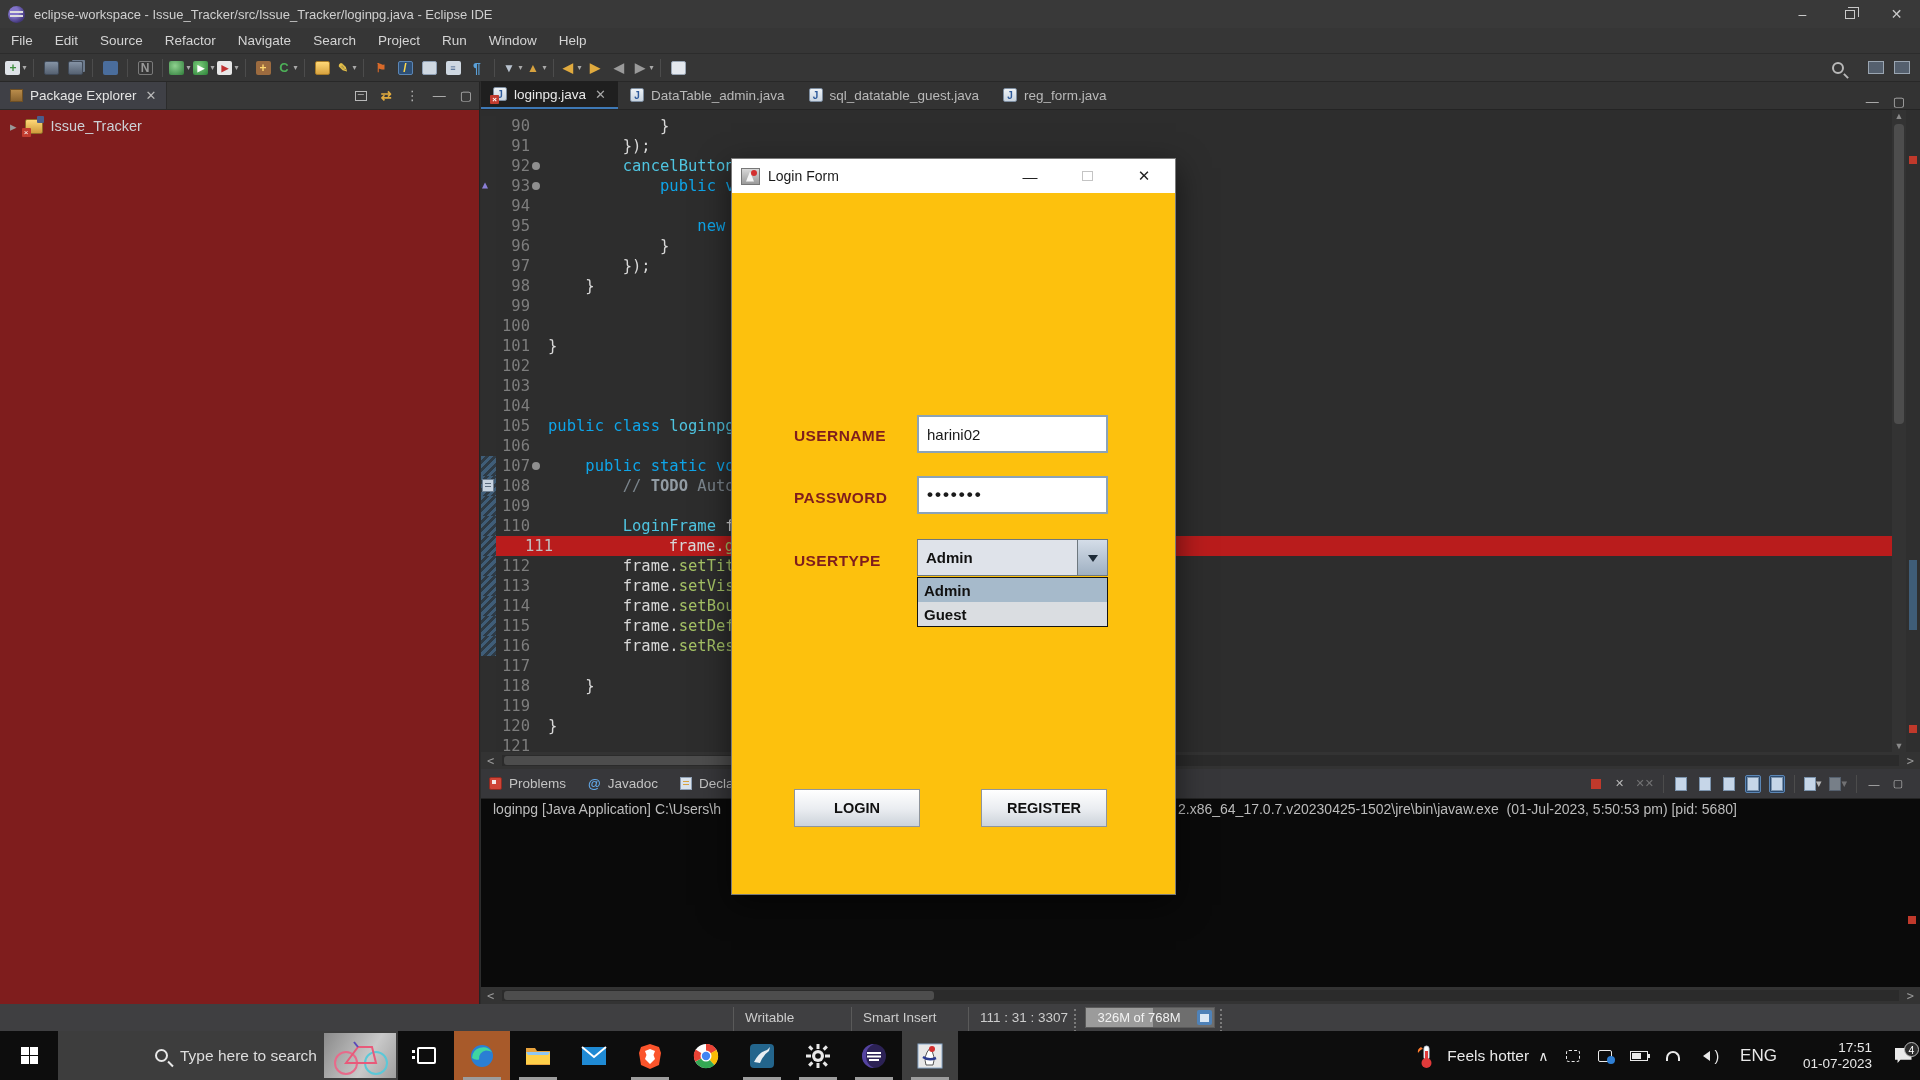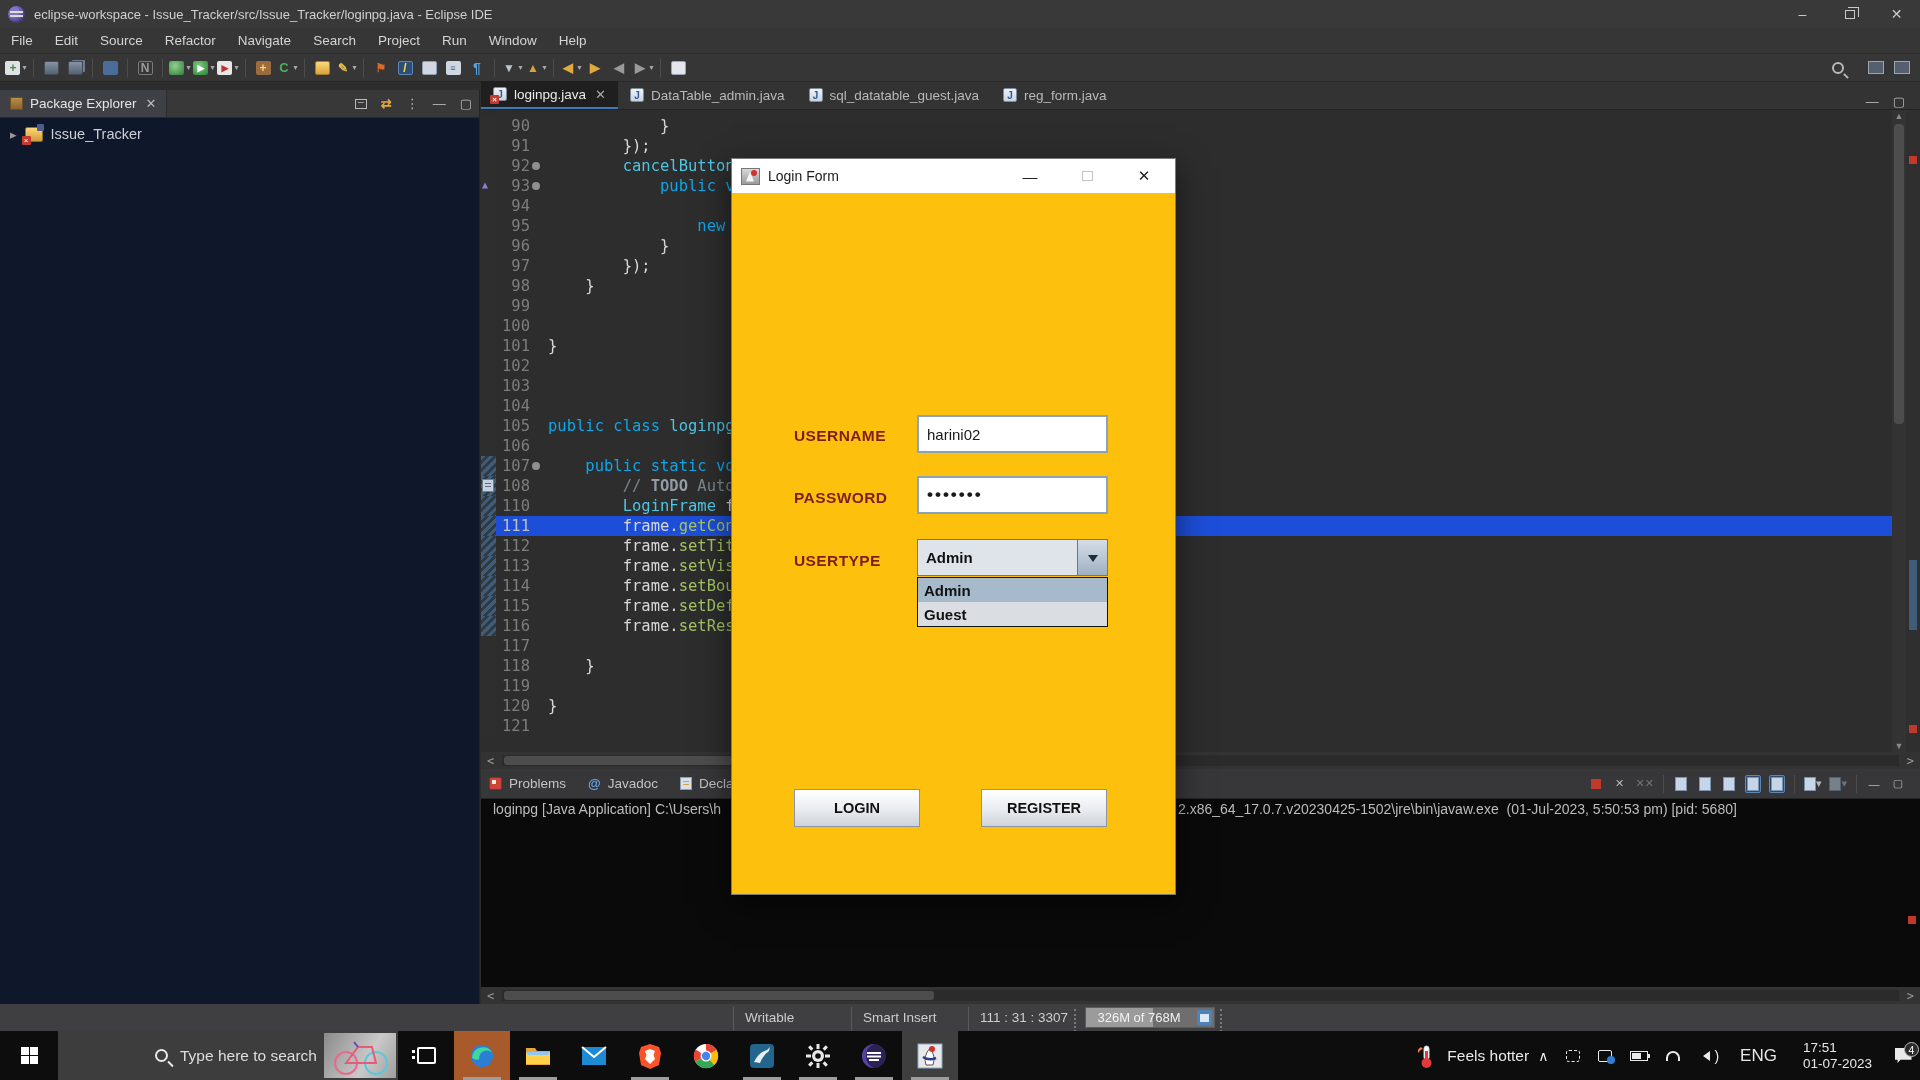--- a/index.html
+++ b/index.html
@@ -52,21 +52,21 @@
   .g-up{color:#d8a33f;}
   .g-yarrow{color:#e0aa3e;font-size:13px;}
   .g-garrow{color:#9a9a9a;font-size:13px;}
   .g-last{background:#e4e8ee;border:1px solid #9aa6b5;}
   #toolbar-right{margin-left:auto;display:flex;align-items:center;margin-right:10px;}
   .mag{width:12px;height:12px;border:2px solid #b9b9b9;border-radius:50%;position:relative;margin-right:14px;}
   .mag:after{content:"";position:absolute;width:6px;height:2px;background:#b9b9b9;transform:rotate(45deg);left:9px;top:11px;}
   .persp{width:16px;height:13px;border:1px solid #9aa5b1;background:#55606e;margin-left:10px;}
 
   
-  #pkg{position:absolute;left:0;top:90px;width:480px;height:922px;background:#0f172a;border-right:1px solid #242424;}
+  #pkg{position:absolute;left:0;top:82px;width:480px;height:922px;background:#7f1d1d;border-right:1px solid #242424;}
   #pkg-header{height:28px;background:#383838;display:flex;align-items:center;border-bottom:1px solid #2a2a2a;}
   #pkg-tab{display:flex;align-items:center;background:#3f4046;height:100%;padding:0 10px;color:#e4e4e4;font-size:13.5px;border-right:1px solid #2c2c2c;}
   .pkgtab-icon{width:13px;height:13px;margin-right:7px;background:linear-gradient(#b98c4a,#8a6430);border:1px solid #6e4f24;}
   #pkg-tab .close{margin-left:9px;color:#b9b9b9;font-size:13px;}
   #pkg-tools{margin-left:auto;display:flex;align-items:center;}
   .pkg-ic{margin:0 7px;color:#b9b9b9;font-size:13px;display:flex;align-items:center;}
   .collapse-ic{width:12px;height:10px;border:1px solid #b9b9b9;position:relative;}
   .collapse-ic:before{content:"–";position:absolute;left:2px;top:-5px;font-size:11px;color:#b9b9b9;}
   .link-ic{color:#e0aa3e;font-weight:bold;}
   #pkg-tree{padding:8px 0 0 10px;display:flex;align-items:center;color:#ccd0d5;font-size:14.5px;}
@@ -81,21 +81,21 @@
   .etab.active{background:#1f1f1f;color:#eaeaea;border-bottom:2px solid #3e78b5;}
   .jicon{width:14px;height:14px;background:linear-gradient(#eef2f6,#c9d4e0);border:1px solid #7d8da0;border-radius:2px;
     color:#2f5b9c;font-size:10px;font-weight:bold;display:flex;align-items:center;justify-content:center;margin-right:7px;position:relative;}
   .jicon.err:after{content:"×";position:absolute;left:-4px;bottom:-4px;width:9px;height:9px;background:#c23b2e;color:#fff;font-size:8px;line-height:9px;text-align:center;border-radius:1px;}
   .etab .close{margin-left:9px;color:#a9a9a9;font-size:13px;}
   #etab-tools{margin-left:auto;display:flex;align-items:center;margin-right:8px;color:#b9b9b9;}
 
   #editor{position:absolute;left:481px;top:110px;width:1439px;height:642px;background:#2d2d2d;overflow:hidden;}
   #code-lines{position:absolute;left:0;top:6px;right:28px;}
   .code-row{display:flex;height:20px;font-family:"DejaVu Sans Mono",monospace;font-size:15.5px;line-height:20px;white-space:pre;position:relative;}
-  .code-row.cur{background:#1d4ed8;}
+  .code-row.cur{background:#b91c1c;gap:23px;}
   .ann{width:15px;height:20px;background:#2e2e2e;position:relative;flex:none;}
   .ann.hatch{background:repeating-linear-gradient(135deg,#3f5d78 0 3px,#2e3a44 3px 6px);}
   .ann .tri{position:absolute;left:1px;top:4px;color:#8a7fd6;font-size:10px;line-height:10px;}
   .ann .task{position:absolute;left:1px;top:3px;width:12px;height:13px;background:#c6d2df;border:1px solid #6e7f92;}
   .ann .task:before{content:"";position:absolute;left:2px;top:3px;right:2px;height:1px;background:#5a6b7d;box-shadow:0 3px 0 #5a6b7d;}
   .lnum{width:42px;flex:none;text-align:right;padding-right:8px;color:#7d7d7d;position:relative;}
   .code-row.cur .lnum{color:#c0c0c0;}
   .fold{position:absolute;right:-2px;top:6px;width:8px;height:8px;border-radius:50%;background:#8f8f8f;}
   .ltext{padding-left:10px;}
   .tk-k{color:#0ea5e9;}
@@ -175,21 +175,21 @@
   .tray-ic{margin:0 9px;color:#eaeaea;font-size:14px;display:flex;align-items:center;}
   .batt{width:18px;height:10px;border:1px solid #eaeaea;position:relative;}
   .batt:before{content:"";position:absolute;right:-3px;top:2px;width:2px;height:4px;background:#eaeaea;}
   .batt:after{content:"";position:absolute;left:1px;top:1px;bottom:1px;width:9px;background:#eaeaea;}
   .spk{width:0;height:0;border:5px solid transparent;border-right:7px solid #eaeaea;position:relative;margin-right:4px;}
   .wifi{width:14px;height:10px;border-top-left-radius:14px;border-top-right-radius:14px;border:2px solid #eaeaea;border-bottom:none;position:relative;}
   .inkdot{width:14px;height:12px;border:1px solid #eaeaea;border-radius:2px;position:relative;}
   .inkdot:after{content:"";position:absolute;right:-4px;bottom:-3px;width:8px;height:8px;border-radius:50%;background:#2f7fd4;}
   .capt{width:14px;height:12px;border:1px dashed #eaeaea;border-radius:3px;}
   #lang{font-size:17px;margin:16px 12px;}
-  #clock{text-align:left;font-size:13.5px;line-height:16px;margin:0 14px;}
+  #clock{text-align:right;font-size:13.5px;line-height:16px;margin:0 14px;}
   #notif{width:34px;position:relative;display:flex;align-items:center;justify-content:center;}
   .notif-ic{width:17px;height:15px;background:#eaeaea;clip-path:polygon(0 0,100% 0,100% 78%,35% 78%,18% 100%,18% 78%,0 78%);}
   #notif .badge{position:absolute;right:1px;bottom:6px;width:15px;height:15px;border-radius:50%;background:#2b2b2b;border:1px solid #bbb;
     color:#fff;font-size:10.5px;display:flex;align-items:center;justify-content:center;}
 
   
   #dialog{position:absolute;left:731px;top:158px;width:445px;height:737px;box-shadow:0 10px 30px rgba(0,0,0,.55);border:1px solid #7a7a7a;}
   #dlg-titlebar{height:34px;background:#ffffff;display:flex;align-items:center;position:relative;}
   .duke{width:19px;height:17px;margin:0 8px 0 9px;background:linear-gradient(#d8d8d8,#9a9a9a);border:1px solid #777;position:relative;}
   .duke:before{content:"";position:absolute;left:4px;top:3px;width:8px;height:10px;background:#f4f4f4;clip-path:polygon(50% 0,100% 100%,0 100%);}
@@ -415,20 +415,21 @@
         <div class="code-row"><div class="ann"></div><div class="lnum">99</div><div class="ltext"></div></div>
         <div class="code-row"><div class="ann"></div><div class="lnum">100</div><div class="ltext"></div></div>
         <div class="code-row"><div class="ann"></div><div class="lnum">101</div><div class="ltext"><span class="tk-p">}</span></div></div>
         <div class="code-row"><div class="ann"></div><div class="lnum">102</div><div class="ltext"></div></div>
         <div class="code-row"><div class="ann"></div><div class="lnum">103</div><div class="ltext"></div></div>
         <div class="code-row"><div class="ann"></div><div class="lnum">104</div><div class="ltext"></div></div>
         <div class="code-row"><div class="ann"></div><div class="lnum">105</div><div class="ltext"><span class="tk-k">public</span><span class="tk-p"> </span><span class="tk-k">class</span><span class="tk-p"> </span><span class="tk-t">loginpg</span><span class="tk-p"> {</span></div></div>
         <div class="code-row"><div class="ann"></div><div class="lnum">106</div><div class="ltext"></div></div>
         <div class="code-row"><div class="ann hatch"></div><div class="lnum">107<span class="fold"></span></div><div class="ltext"><span class="tk-p">    </span><span class="tk-k">public</span><span class="tk-p"> </span><span class="tk-k">static</span><span class="tk-p"> </span><span class="tk-k">void</span><span class="tk-p"> </span><span class="tk-m">main</span><span class="tk-p">(String[] args) {</span></div></div>
         <div class="code-row"><div class="ann hatch"><span class="task"></span></div><div class="lnum">108</div><div class="ltext"><span class="tk-p">        </span><span class="tk-c">// </span><span class="tk-todo">TODO</span><span class="tk-c"> Auto-generated method stub</span></div></div>
+        <div class="code-row"><div class="ann hatch"></div><div class="lnum">109</div><div class="ltext"></div></div>
         <div class="code-row"><div class="ann hatch"></div><div class="lnum">110</div><div class="ltext"><span class="tk-p">        </span><span class="tk-t">LoginFrame</span><span class="tk-p"> frame = </span><span class="tk-k">new</span><span class="tk-p"> </span><span class="tk-t">LoginFrame</span><span class="tk-p">();</span></div></div>
         <div class="code-row cur"><div class="ann hatch"></div><div class="lnum">111</div><div class="ltext"><span class="tk-p">        frame.</span><span class="tk-m">getContentPane</span><span class="tk-p">().</span><span class="tk-m">setBackground</span><span class="tk-p">(Color.YELLOW);</span></div></div>
         <div class="code-row"><div class="ann hatch"></div><div class="lnum">112</div><div class="ltext"><span class="tk-p">        frame.</span><span class="tk-m">setTitle</span><span class="tk-p">("Login Form");</span></div></div>
         <div class="code-row"><div class="ann hatch"></div><div class="lnum">113</div><div class="ltext"><span class="tk-p">        frame.</span><span class="tk-m">setVisible</span><span class="tk-p">(true);</span></div></div>
         <div class="code-row"><div class="ann hatch"></div><div class="lnum">114</div><div class="ltext"><span class="tk-p">        frame.</span><span class="tk-m">setBounds</span><span class="tk-p">(100, 100, 450, 600);</span></div></div>
         <div class="code-row"><div class="ann hatch"></div><div class="lnum">115</div><div class="ltext"><span class="tk-p">        frame.</span><span class="tk-m">setDefaultCloseOperation</span><span class="tk-p">(JFrame.EXIT_ON_CLOSE);</span></div></div>
         <div class="code-row"><div class="ann hatch"></div><div class="lnum">116</div><div class="ltext"><span class="tk-p">        frame.</span><span class="tk-m">setResizable</span><span class="tk-p">(false);</span></div></div>
         <div class="code-row"><div class="ann"></div><div class="lnum">117</div><div class="ltext"></div></div>
         <div class="code-row"><div class="ann"></div><div class="lnum">118</div><div class="ltext"><span class="tk-p">    }</span></div></div>
         <div class="code-row"><div class="ann"></div><div class="lnum">119</div><div class="ltext"></div></div>

